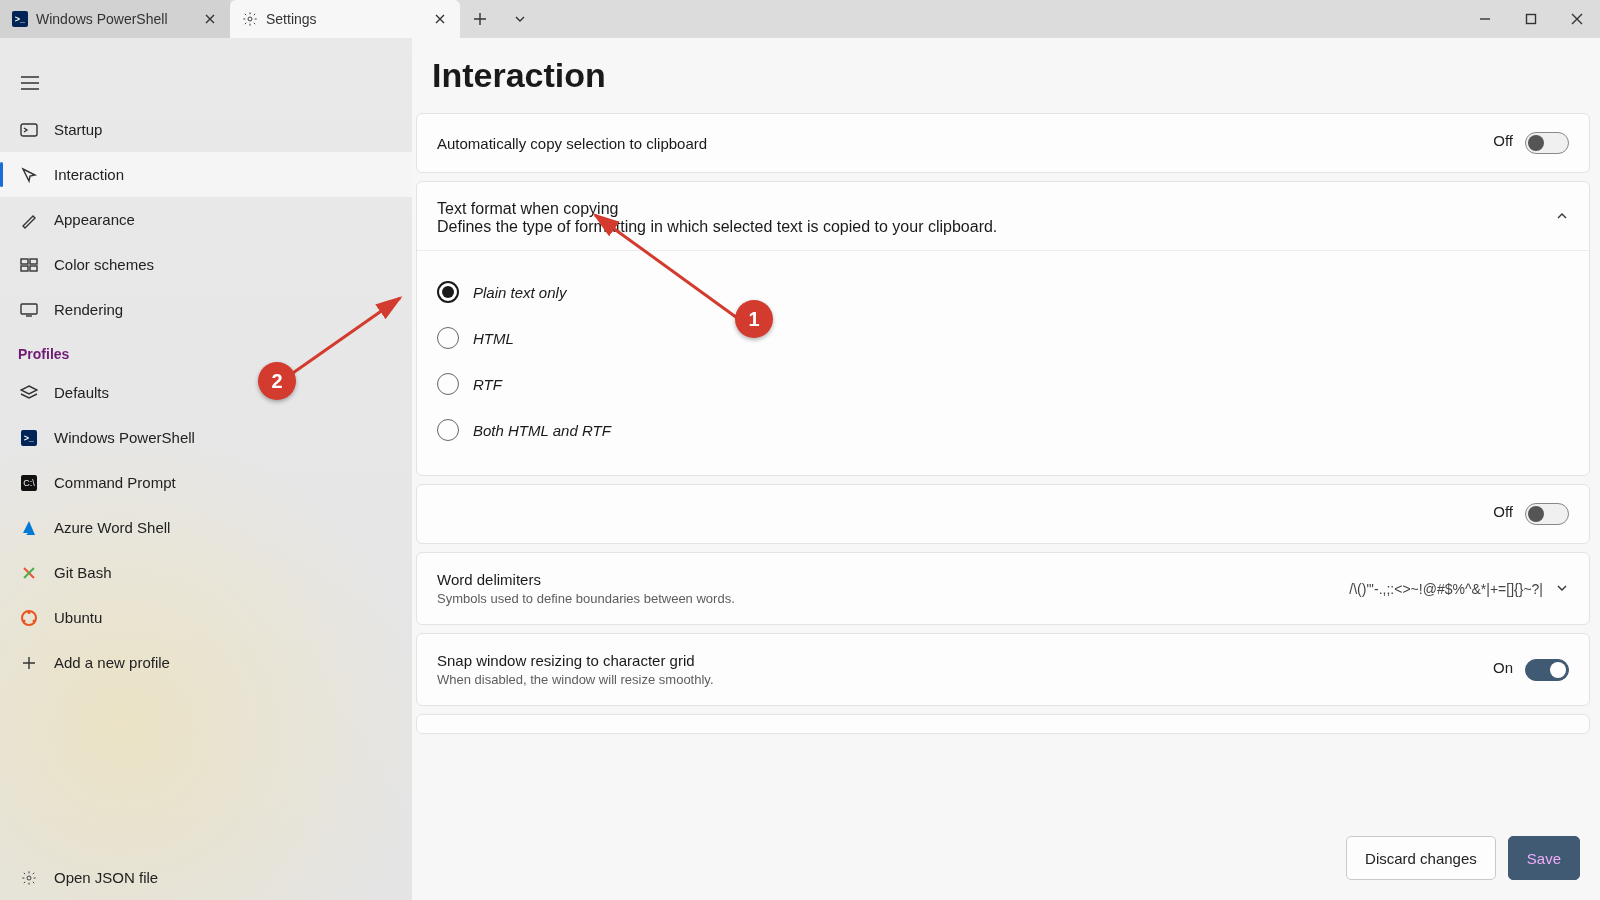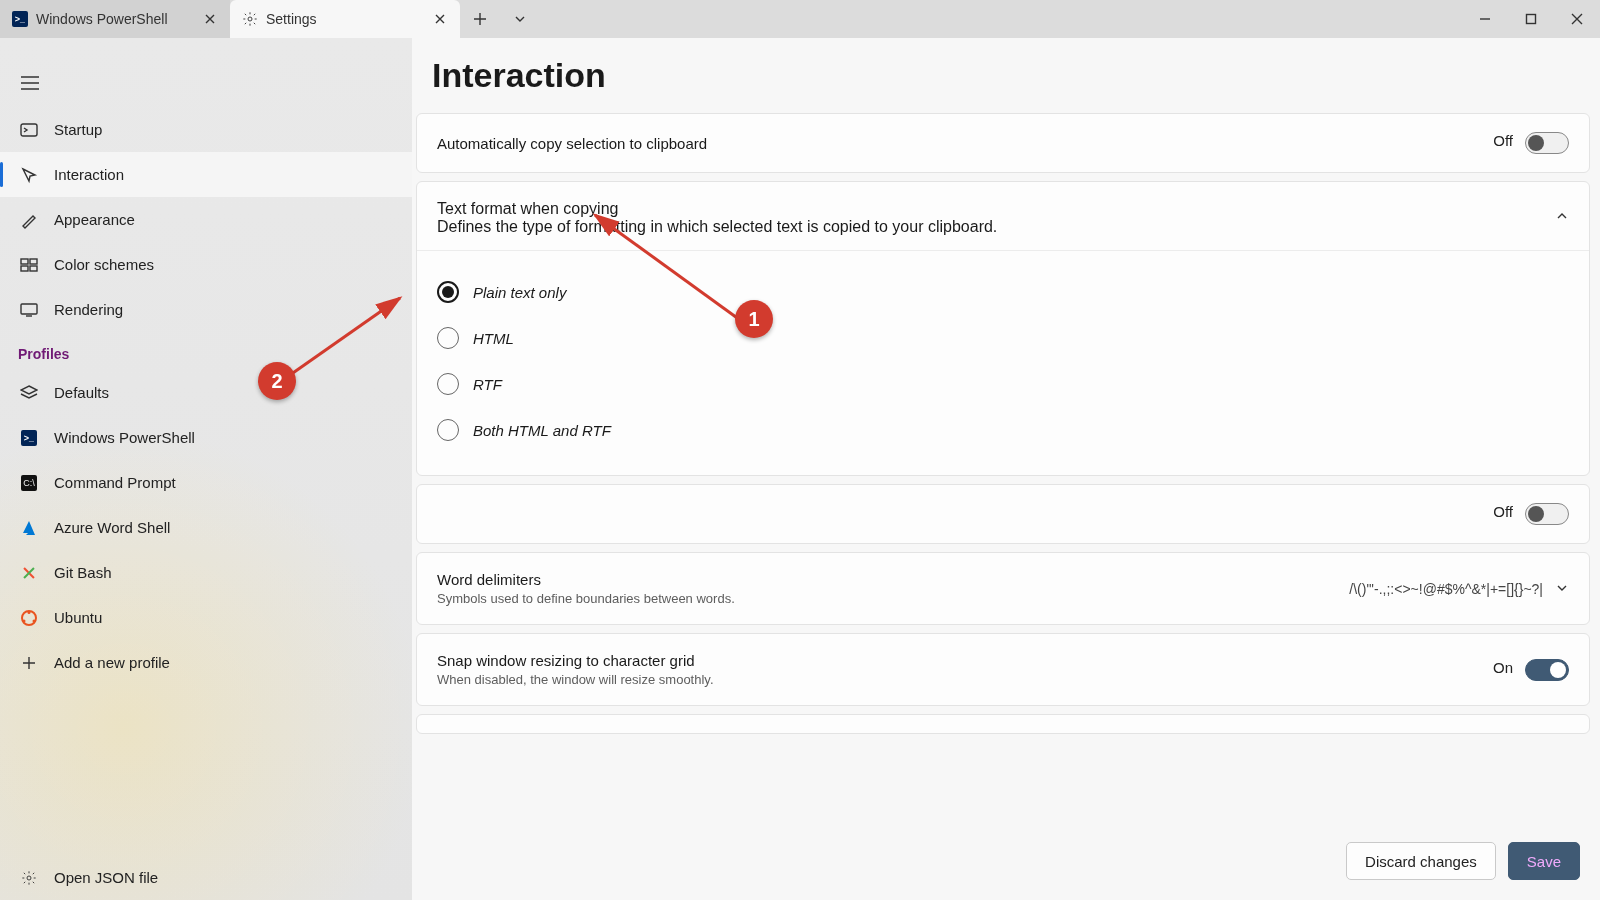--- a/index.html
+++ b/index.html
@@ -56,21 +56,21 @@
   .radio { width:22px;height:22px;border-radius:50%; border:1.5px solid #666; display:flex;align-items:center;justify-content:center;}
   .radio.selected { border:2px solid #1a1a1a;}
   .radio.selected .dot{ width:12px;height:12px;border-radius:50%; background:#1a1a1a;}
 
   
   .header-row { display:flex; align-items:flex-start; padding:18px 20px 14px 20px;}
   .header-row .right { margin-left:auto; align-self:center;}
 
   
   .footer { display:flex; justify-content:flex-end; gap:12px; padding:16px 20px 20px 0;}
-  .btn { height:38px; padding:0 18px; border-radius:5px; font-size:15px; display:flex;align-items:center;}
+  .btn { height:44px; padding:0 18px; border-radius:5px; font-size:15px; display:flex;align-items:center;}
   .btn.secondary { background:#fdfdfd; border:1px solid #c9c9c9; color:#222;}
   .btn.primary { background:#405a74; color:#f0abfc; border:1px solid #405a74;}
 
   
   .anno { position:fixed; pointer-events:none; z-index:999;}
   .badge { position:absolute; width:38px;height:38px; border-radius:50%; background:#d23b2e; color:#fff; font-weight:700; font-size:20px; display:flex;align-items:center;justify-content:center; box-shadow: 0 2px 4px rgba(0,0,0,0.3);}
   svg.arrow { position:absolute; overflow:visible; }
 
   
   .ic { stroke:#333; stroke-width:1.4; fill:none; }

